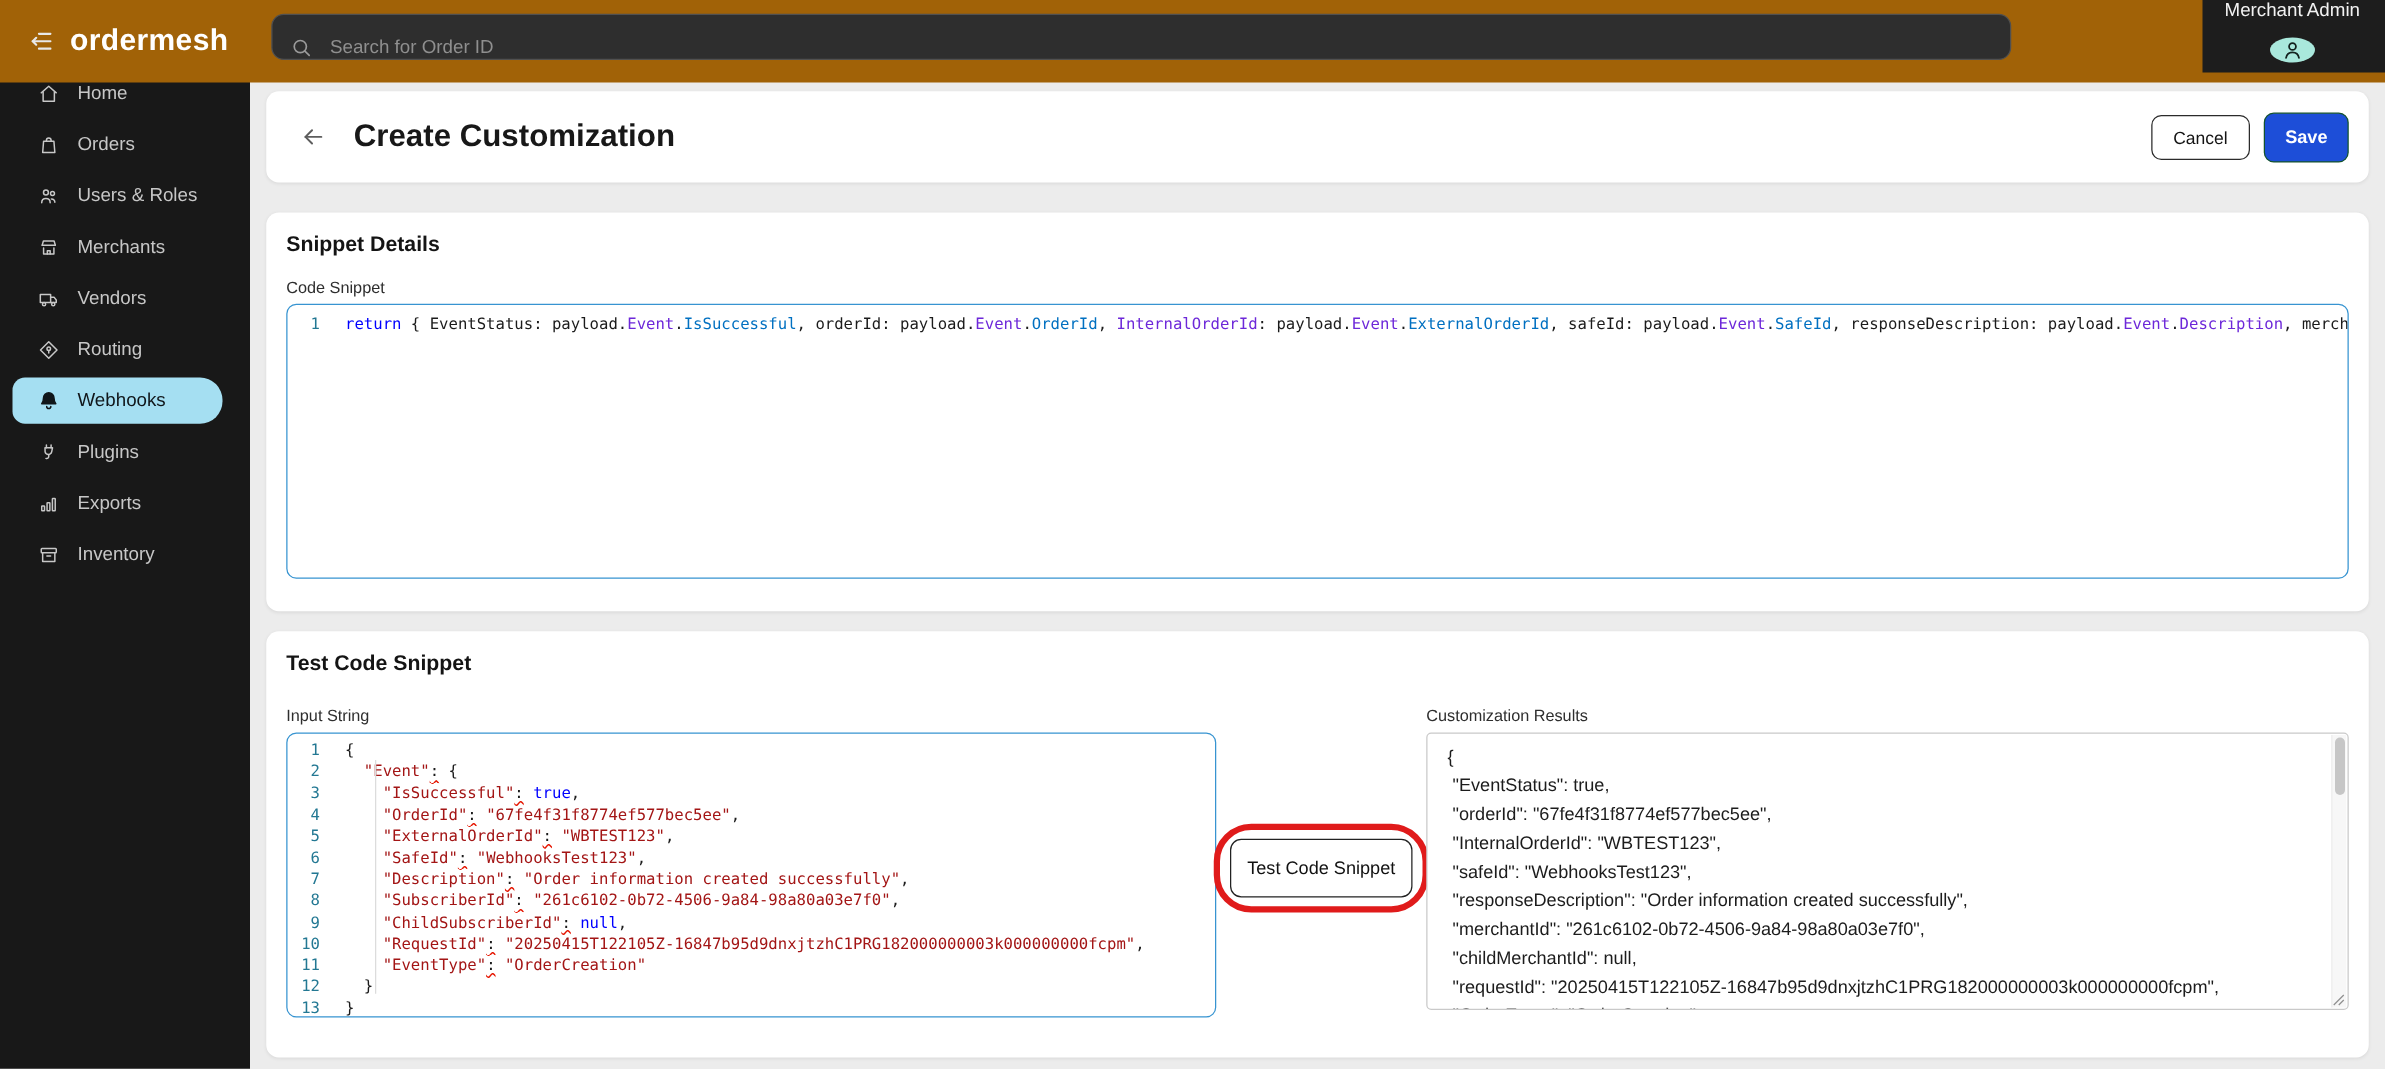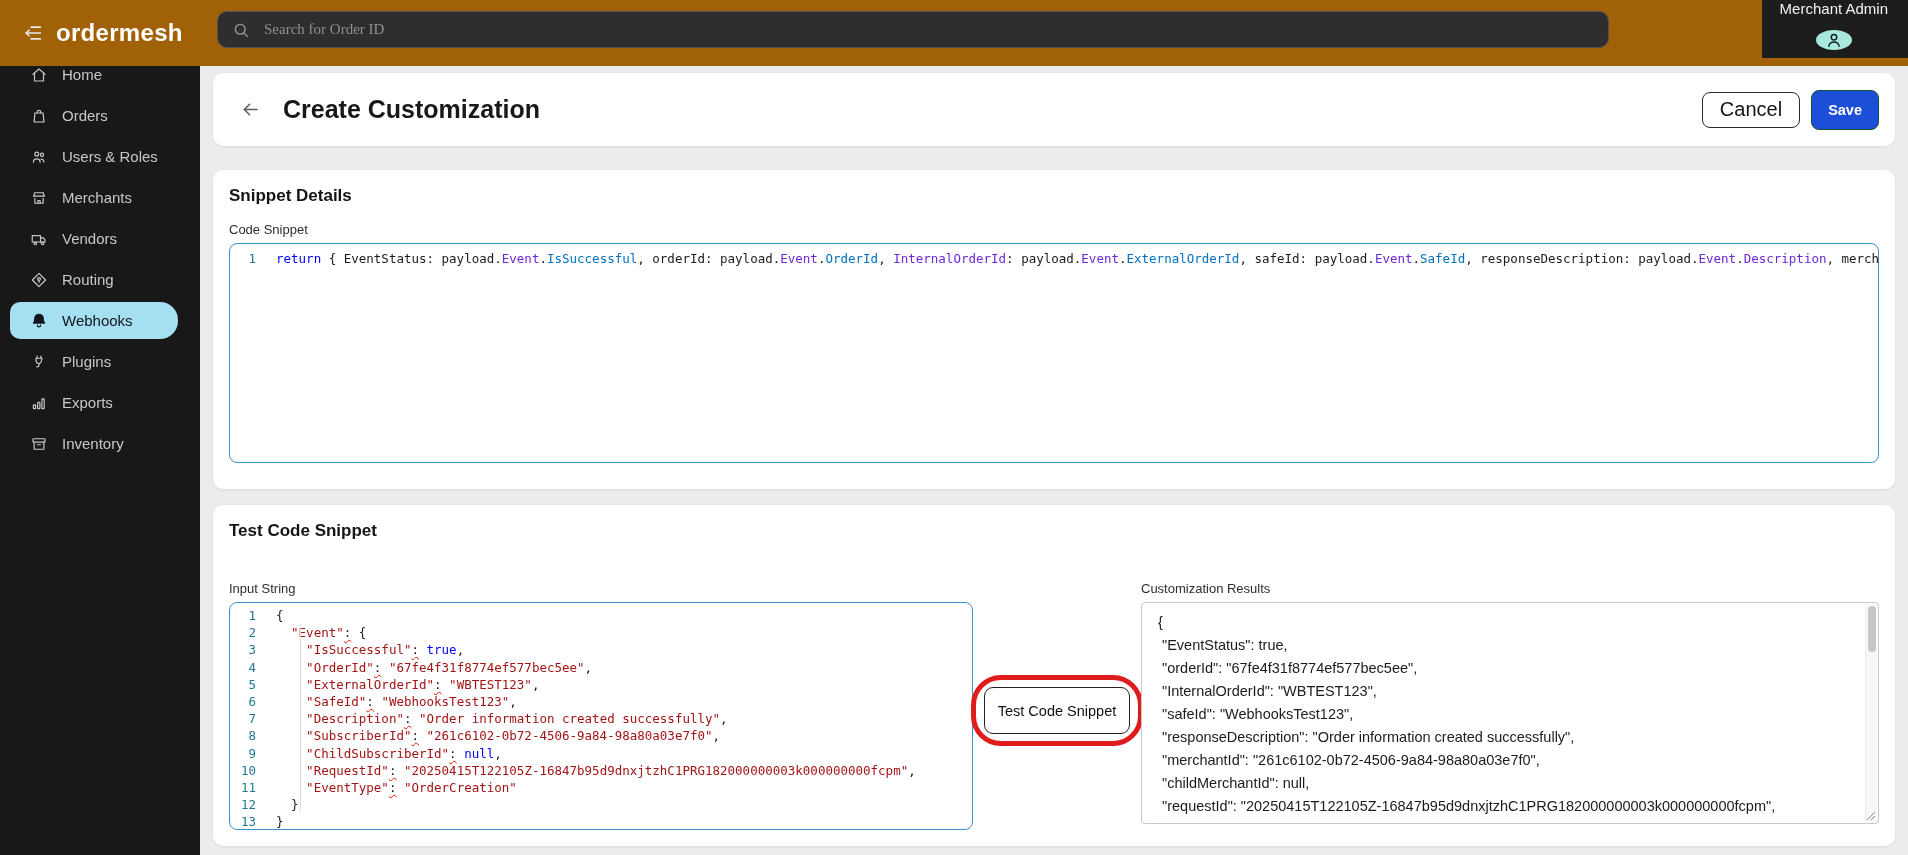--- a/index.html
+++ b/index.html
@@ -12,21 +12,21 @@
   
   .topbar {
     position:absolute; top:0; left:0; width:1908px; height:66px;
     background:#a16207; display:flex; align-items:center; z-index:20;
   }
   .hamburger { margin-left:22px; display:flex; align-items:center; cursor:pointer; }
   .logo { color:#ffffff; font-size:24px; font-weight:700; letter-spacing:.3px; margin-left:12px; }
   .search {
     position:absolute; left:217px; top:11px; width:1392px; height:37px;
     background:#2e2e2e; border:1px solid #505050; border-radius:10px;
-    display:flex; align-items:center; padding:0 14px;font-family:Liberation Serif, serif;
+    display:flex; align-items:flex-end; padding:0 14px;
   }
   .search svg { flex:none; }
   .search input {
     background:transparent; border:none; outline:none; width:100%;
     color:#dddddd; font-size:15px; margin-left:12px; font-family:inherit;
   }
   .search input::placeholder { color:#8f8f8f; }
   .user {
     position:absolute; right:0; top:0; height:58px; background:#1d1d1d;
     display:flex; align-items:center; gap:13px; padding:0 20px 0 18px; cursor:pointer;flex-direction:column;
@@ -55,21 +55,21 @@
     position:absolute; left:200px; top:58px; right:0; bottom:0;
     background:#ececec; padding:15px 13px;
   }
   .card { background:#ffffff; border-radius:10px; box-shadow:0 1px 3px rgba(0,0,0,.07); }
   .header-card { height:73px; display:flex; align-items:center; padding:0 16px 0 27px; margin-bottom:24px; }
   .back { background:none; border:none; padding:0; cursor:pointer; display:flex; align-items:center; }
   .title { font-size:25px; font-weight:700; color:#181818; margin:0 0 0 22px; }
   .spacer { flex:1; }
   .btn-cancel {
     height:36px; padding:0 17px; background:#ffffff; color:#141414;
-    border:1px solid #2b2b2b; border-radius:8px; font-size:20px;
+    border:1px solid #2b2b2b; border-radius:8px; font-size:14px;
     font-family:inherit; cursor:pointer; margin-right:11px;
   }
   .btn-save {
     height:40px; padding:0 16px; background:#1d4ed8; color:#ffffff;
     border:1px solid #14532d; border-radius:8px; font-size:14.5px;
     font-weight:700; font-family:inherit; cursor:pointer;
   }
   .section-heading { font-size:17px; font-weight:700; color:#141414; margin:0; }
   .field-label { font-size:13px; color:#2e2e2e; }
   .snippet-card { height:319px; padding:16px; margin-bottom:16px; }
@@ -94,21 +94,21 @@
   .tok-pr { color:#0070c1; }
   .tok-cl {
     color:#1b1b1b;
     text-decoration-line:underline; text-decoration-style:wavy;
     text-decoration-color:#e51400; text-decoration-thickness:1px;
     text-underline-offset:2px;
   }
   .indent-guide { position:absolute; left:70px; top:21px; bottom:18px; width:1px; background:#dcdcdc; }
   
   .test-card { height:341px; padding:16px; }
-  .test-row { display:flex; margin-top:40px; align-items:flex-start; }
+  .test-row { display:flex; margin-top:24px; align-items:flex-start; }
   .col-input { flex:none; width:744px; }
   .col-mid { flex:none; width:168px; position:relative; overflow:visible; }
   .red-ring {
     position:absolute; top:94px; left:50%; transform:translateX(-50%);
     border:5px solid #e01b1b; border-radius:30px; padding:7px 8px; background:transparent;
   }
   .test-btn {
     display:block; width:146px; height:47px; background:#ffffff; color:#111111;
     border:1.5px solid #222222; border-radius:9px; font-size:14.5px;
     font-family:inherit; cursor:pointer; white-space:nowrap;

